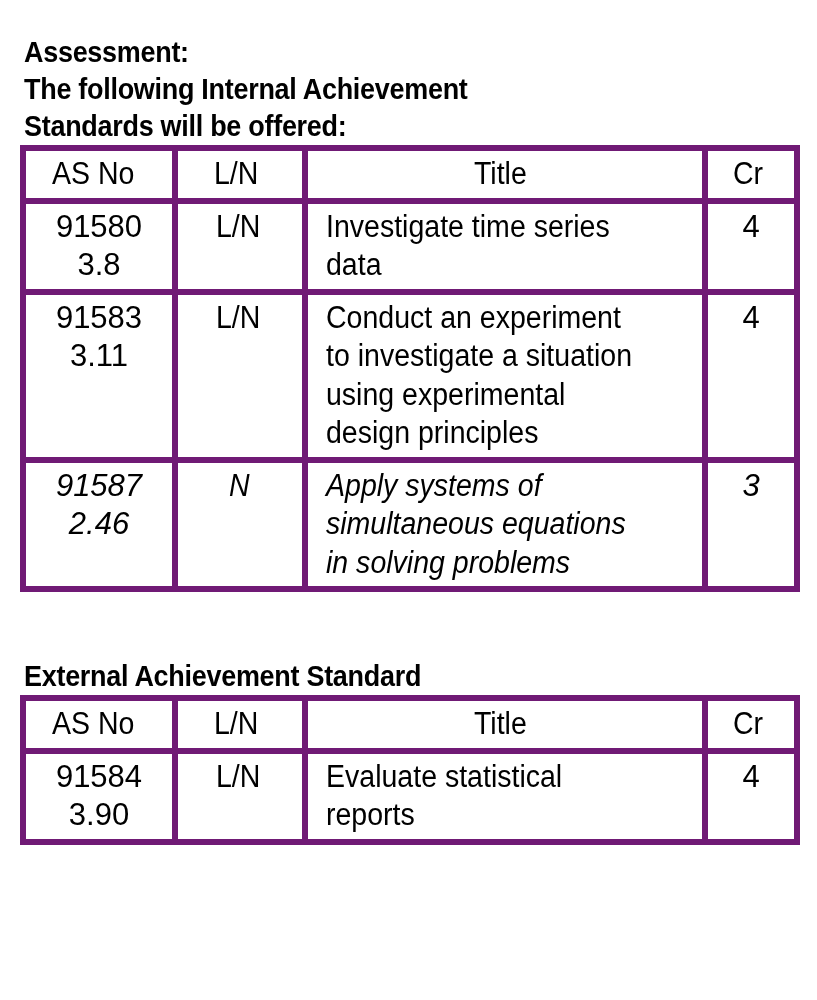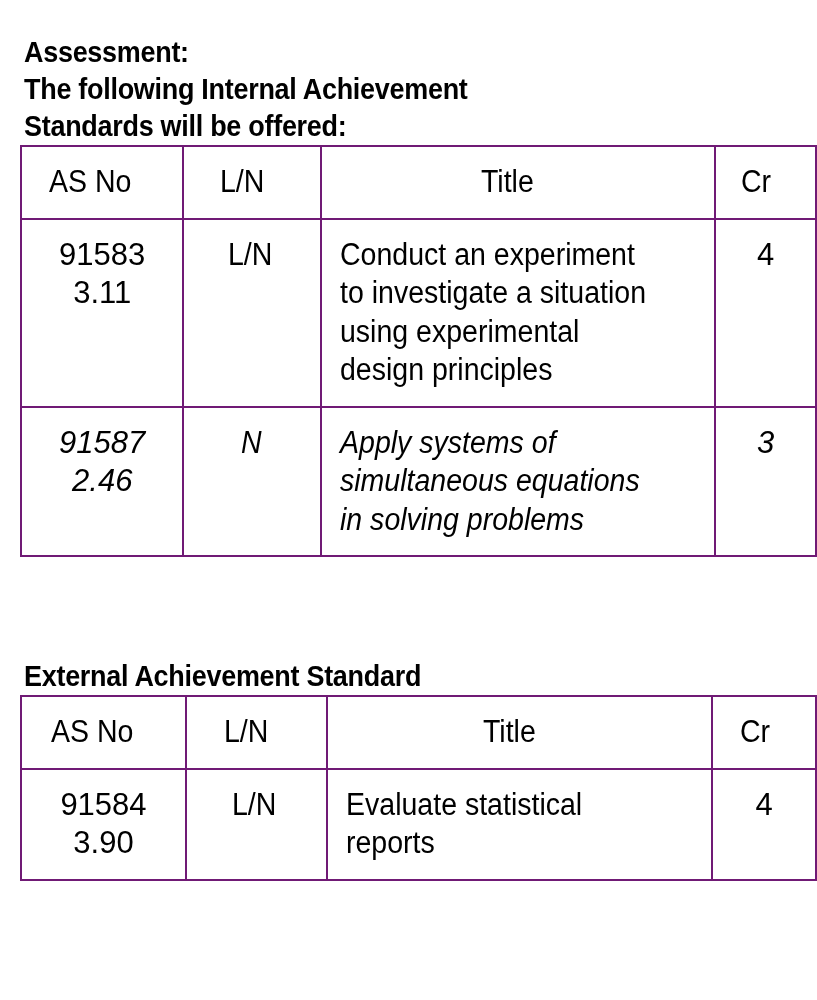--- a/index.html
+++ b/index.html
@@ -1,22 +1,22 @@
 <!DOCTYPE html>
 <html><head>
 <meta charset="utf-8">
 <style>
   html, body { margin: 0; padding: 0; background: #ffffff; }
   body { width: 817px; height: 1000px; position: relative; overflow: hidden;
          font-family: "Liberation Sans", sans-serif; color: #000; }
   .heading { position: absolute; left: 24px; font-weight: bold; font-size: 29px;
              line-height: 36px; letter-spacing: -0.3px; transform: scaleX(0.93); transform-origin: left; white-space: nowrap; }
   table { position: absolute; left: 20px; border-collapse: collapse; table-layout: fixed; }
-  td, th { border: 2px solid #701a75; vertical-align: top; font-weight: normal;
-           font-size: 31px; line-height: 38.5px; padding: 16px; }
+  td, th { border: 6px solid #701a75; vertical-align: top; font-weight: normal;
+           font-size: 31px; line-height: 38.5px; padding: 4px; }
   .c-as { width: 138px; text-align: center; }
   .c-ln { width: 116px; text-align: center; }
   .c-title { width: 400px; text-align: left; padding-left: 18px; box-sizing: border-box; margin-left: 20px; }
   .c-cr { width: 78px; text-align: center; margin-top: 12px; }
   th { text-align: center !important; height: 38px; padding-left: 0 !important; }
   .num-line { display: block; }
   .txt { display: inline-block; transform: scaleX(0.92); transform-origin: left; white-space: nowrap; }
   .c-title .txt { transform-origin: left; }
 </style>
 </head>
@@ -29,20 +29,32 @@
 <table style="top:145px;">
   <thead>
     <tr>
       <th class="c-as"><span class="txt">AS No</span></th>
       <th class="c-ln"><span class="txt">L/N</span></th>
       <th class="c-title"><span class="txt">Title</span></th>
       <th class="c-cr"><span class="txt">Cr</span></th>
     </tr>
   </thead>
   <tbody>
+    <tr style="height:78px;">
+      <td class="c-as">
+          <span class="num-line">91580</span>
+          <span class="num-line">3.8</span>
+        </td>
+      <td class="c-ln"><span class="txt">L/N</span></td>
+      <td class="c-title">
+        <span class="num-line"><span class="txt">Investigate time series</span></span>
+        <span class="num-line"><span class="txt">data</span></span>
+      </td>
+      <td class="c-cr"><span>4</span></td>
+    </tr>
     <tr style="height:132px;">
       <td class="c-as">
           <span class="num-line">91583</span>
           <span class="num-line">3.11</span>
         </td>
       <td class="c-ln"><span class="txt">L/N</span></td>
       <td class="c-title">
         <span class="num-line"><span class="txt">Conduct an experiment</span></span>
         <span class="num-line"><span class="txt">to investigate a situation</span></span>
         <span class="num-line"><span class="txt">using experimental</span></span>

